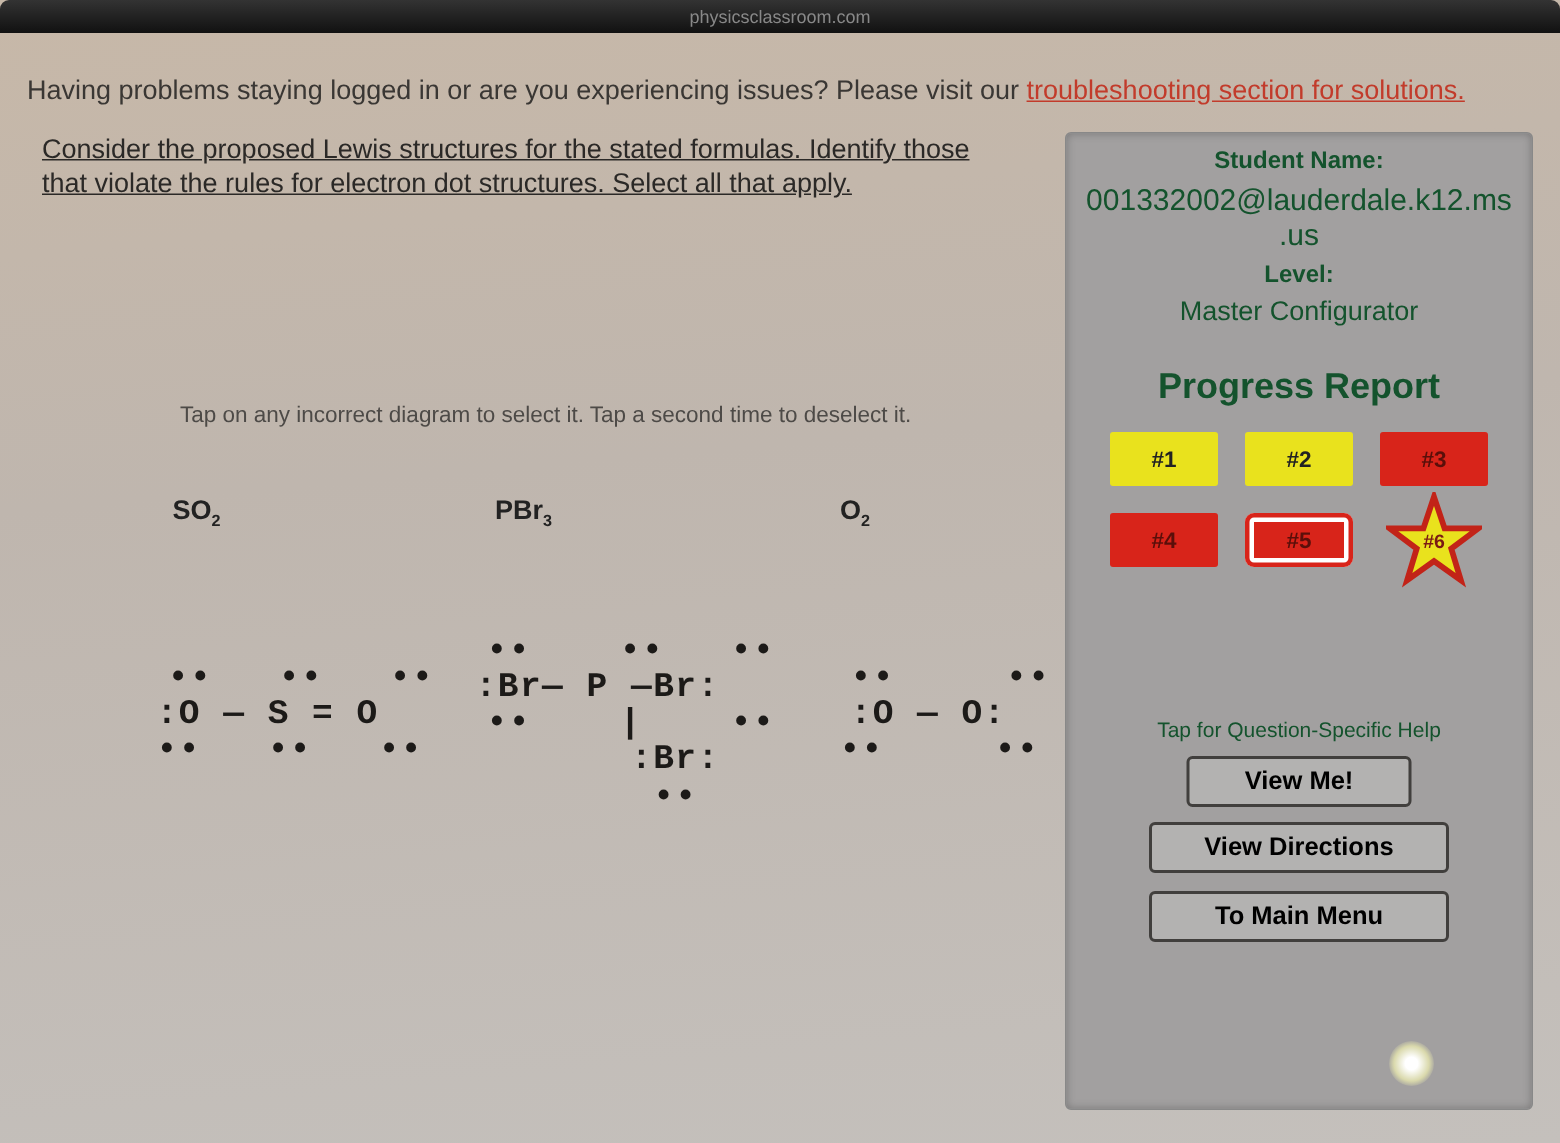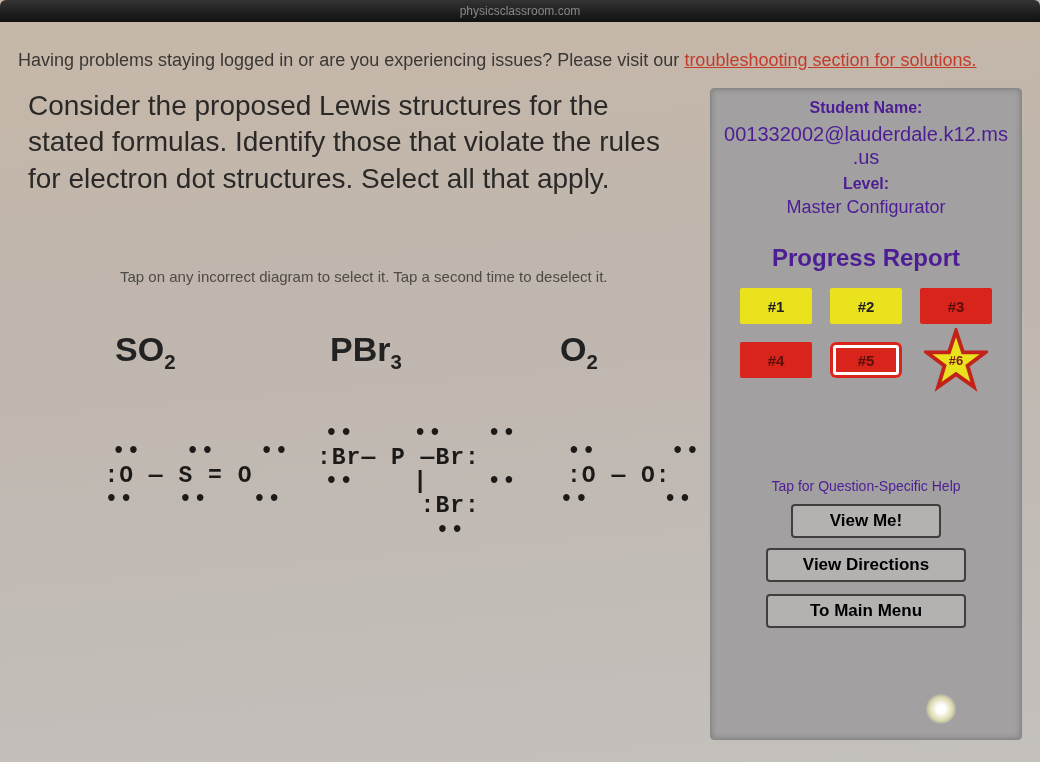--- a/index.html
+++ b/index.html
@@ -3,36 +3,36 @@
 <meta charset="utf-8">
 <style>
   html,body{margin:0;padding:0;font-family:Arial,Helvetica,sans-serif;background:#000;}
   #stage{position:relative;width:1040px;height:762px;margin:0 auto;background:linear-gradient(175deg,#c7b8a8 0%,#bfb6ae 40%,#c4c0bc 100%);overflow:hidden;}
   
   #topbar{position:absolute;top:0;left:0;right:0;height:22px;background:linear-gradient(#333,#111);color:#888;font-size:12px;text-align:right;display:flex;align-items:center;justify-content:center;border-top-left-radius:6px;border-top-right-radius:6px;}
   
   #notice{position:absolute;top:50px;left:18px;right:18px;font-size:18px;color:#3a3734;}
   #notice a{color:#c23b2b;text-decoration:underline;}
   
-  #prompt{position:absolute;top:88px;left:28px;width:650px;font-size:28px;color:#2b2927;line-height:1.3;font-weight:400;}
+  #prompt{position:absolute;top:88px;left:28px;width:650px;font-size:18px;color:#2b2927;line-height:1.3;font-weight:400;text-decoration:underline;}
   #hint{position:absolute;top:250px;left:120px;width:530px;font-size:15px;color:#4d4a47;margin-top:18px;}
   
-  .flabel{position:absolute;font-size:34px;font-weight:600;color:#222;text-align:left;}
+  .flabel{position:absolute;font-size:18px;font-weight:600;color:#222;text-align:left;}
   #f1{top:330px;left:115px;}
   #f2{top:330px;left:330px;}
   #f3{top:330px;left:560px;}
   sub{font-size:0.6em;vertical-align:sub;}
   
   .lewis{position:absolute;font-family:'Courier New',monospace;font-weight:900;color:#1c1a18;text-align:center;line-height:1.05;white-space:pre;font-size:23px;letter-spacing:1px;cursor:pointer;}
   #l1{top:440px;left:60px;}
   #l2{top:422px;left:280px;}
   #l3{top:440px;left:530px;}
   
   #panel{position:absolute;top:88px;right:18px;width:310px;height:650px;background:#a2a0a0;border:1px solid #888;border-radius:4px;box-shadow:0 0 6px rgba(0,0,0,0.25) inset;}
-  #panel .center{text-align:center;color:#4c1d95;}
+  #panel .center{text-align:center;color:#14532d;}
   #studentLbl{margin-top:10px;font-weight:700;font-size:16px;}
   #studentEmail{margin-top:6px;font-size:20px;}
   #levelLbl{margin-top:6px;font-size:16px;font-weight:700;}
   #levelVal{margin-top:4px;font-size:18px;}
   #progressLbl{margin-top:26px;color:#c22318;font-weight:700;font-size:24px;}
   .progGrid{display:grid;grid-template-columns:repeat(3,72px);grid-gap:18px 18px;justify-content:center;margin-top:16px;}
   .progCell{height:36px;display:flex;align-items:center;justify-content:center;font-weight:700;font-size:15px;border-radius:2px;cursor:pointer;position:relative;}
   .yellow{background:#e9e21d;color:#222;}
   .red{background:#d8241a;color:#5a0f0a;}
   .current{box-shadow:0 0 0 3px #d8241a inset, 0 0 0 6px #fff inset;background:#d8241a;color:#5a0f0a;border-radius:6px;}

